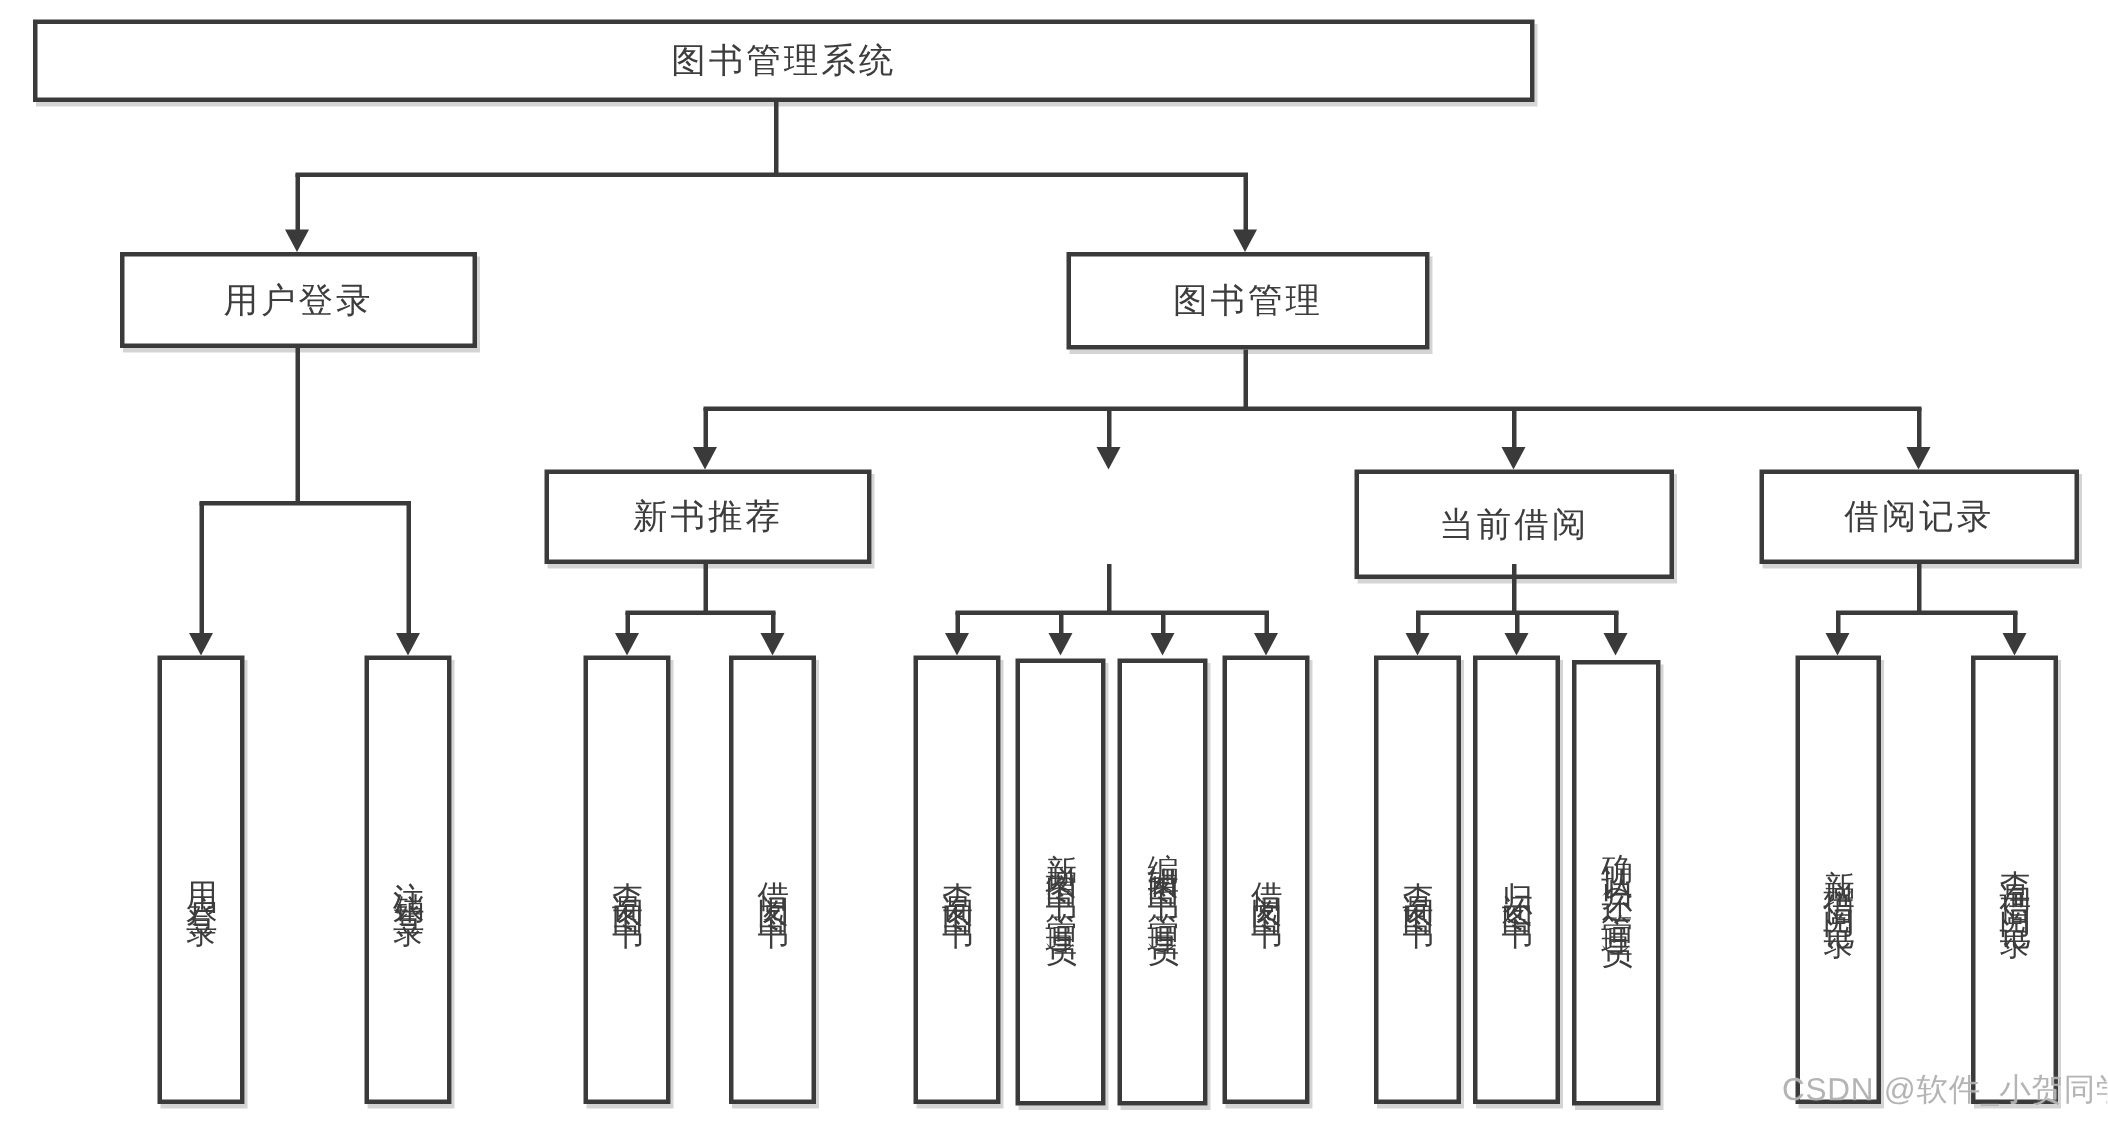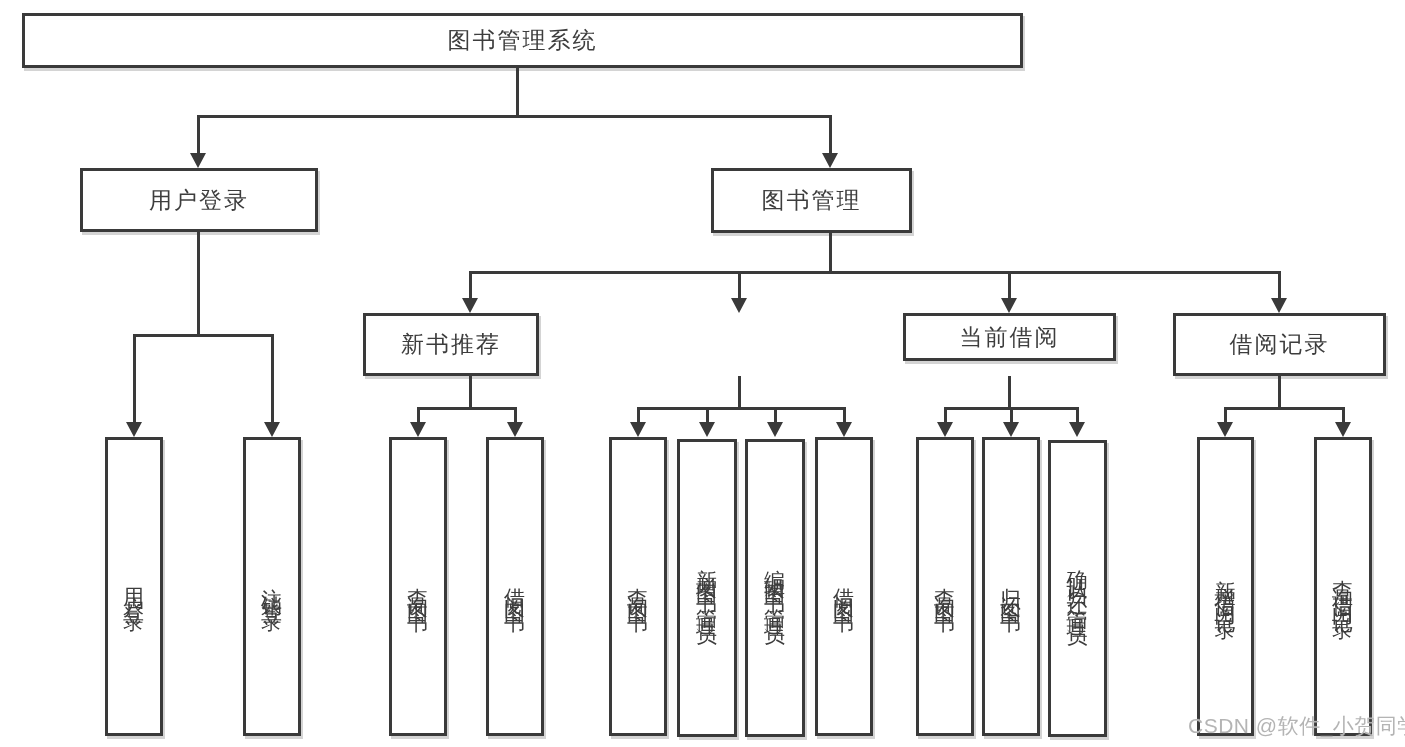--- a/index.html
+++ b/index.html
@@ -42,21 +42,21 @@
   <div class="vline" style="left:515.5px; top:68px; width:3px; height:49px;"></div>
   <div class="hline" style="left:196.5px; top:114.5px; width:635px; height:3px;"></div>
   <div class="vline" style="left:196.5px; top:116px; width:3px; height:38px;"></div>
   <div class="arrow" style="left:190px; top:153px;"></div>
   <div class="vline" style="left:828.5px; top:116px; width:3px; height:38px;"></div>
   <div class="arrow" style="left:822px; top:153px;"></div>
 
   <div class="box" style="left:80px; top:168px; width:238px; height:64px;">
     <span class="h-label">用户登录</span>
   </div>
-  <div class="box" style="left:711px; top:168px; width:201px; height:65px;">
+  <div class="box" style="left:711px; top:168px; width:242px; height:65px;">
     <span class="h-label">图书管理</span>
   </div>
 
   <div class="vline" style="left:196.5px; top:232px; width:3px; height:103px;"></div>
   <div class="hline" style="left:132.5px; top:333.5px; width:141px; height:3px;"></div>
   <div class="vline" style="left:132.5px; top:335px; width:3px; height:88px;"></div>
   <div class="arrow" style="left:126px; top:422px;"></div>
   <div class="vline" style="left:270.5px; top:335px; width:3px; height:88px;"></div>
   <div class="arrow" style="left:264px; top:422px;"></div>
 
@@ -64,24 +64,24 @@
   <div class="hline" style="left:468.5px; top:270.5px; width:812px; height:3px;"></div>
   <div class="vline" style="left:469px; top:272px; width:3px; height:27px;"></div>
   <div class="arrow" style="left:462px; top:298px;"></div>
   <div class="vline" style="left:738px; top:272px; width:3px; height:27px;"></div>
   <div class="arrow" style="left:731px; top:298px;"></div>
   <div class="vline" style="left:1008px; top:272px; width:3px; height:27px;"></div>
   <div class="arrow" style="left:1001px; top:298px;"></div>
   <div class="vline" style="left:1278px; top:272px; width:3px; height:27px;"></div>
   <div class="arrow" style="left:1271px; top:298px;"></div>
 
-  <div class="box" style="left:363px; top:313px; width:176px; height:63px;">
+  <div class="box" style="left:363px; top:313px; width:218px; height:63px;">
     <span class="h-label">新书推荐</span>
   </div>
-  <div class="box" style="left:903px; top:313px; width:213px; height:48px;">
+  <div class="box" style="left:903px; top:313px; width:213px; height:73px;">
     <span class="h-label">当前借阅</span>
   </div>
   <div class="box" style="left:1173px; top:313px; width:213px; height:63px;">
     <span class="h-label">借阅记录</span>
   </div>
 
   <div class="vline" style="left:469px; top:376px; width:3px; height:33px;"></div>
   <div class="hline" style="left:416.5px; top:406.5px; width:100px; height:3px;"></div>
   <div class="vline" style="left:416.5px; top:408px; width:3px; height:15px;"></div>
   <div class="arrow" style="left:410px; top:422px;"></div>

